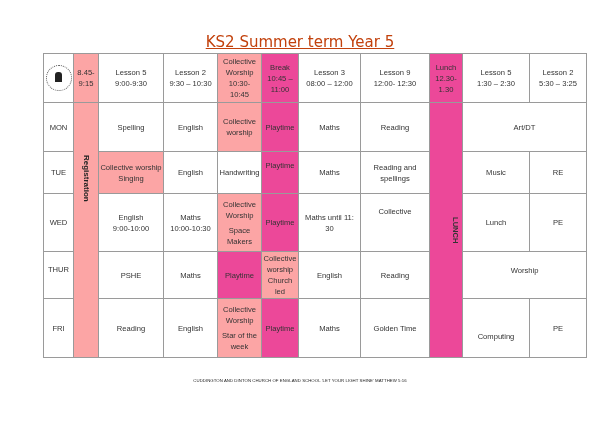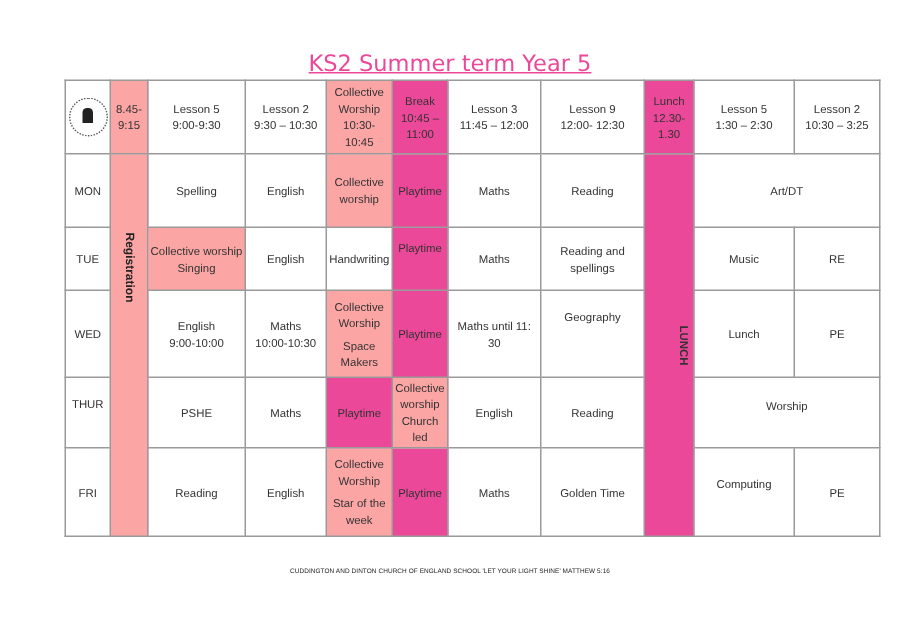--- a/index.html
+++ b/index.html
@@ -1,17 +1,17 @@
 <!DOCTYPE html>
 <html><head>
 <meta charset="utf-8">
 <style>
   html, body { margin:0; padding:0; background:#ffffff; }
   body { width:600px; height:424px; position:relative; overflow:hidden; font-family:"Liberation Sans", sans-serif; color:#333; }
-  .title { position:absolute; left:0; width:600px; top:33px; text-align:center; font-size:15px; text-decoration:underline; color:#ec4899; font-family:"DejaVu Sans", sans-serif; }
+  .title { position:absolute; left:0; width:600px; top:33px; text-align:center; font-size:15px; text-decoration:underline; color:#c2410c; font-family:"DejaVu Sans", sans-serif; }
   table.tt { position:absolute; left:43px; top:53px; border-collapse:collapse; table-layout:fixed; width:543px; }
   table.tt td { border:1px solid #9a9a9a; text-align:center; vertical-align:middle; font-size:7.6px; line-height:1.45; padding:0 1px; color:#333; }
   .lg { background:#fca5a5; }
   .dg { background:#ec4899; color:#222; }
   .vert { writing-mode:vertical-rl; font-size:8px; font-weight:bold; color:#222; }
   .lunchv { writing-mode:vertical-rl; font-size:11px; font-weight:bold; color:#111; vertical-align:top !important; padding-top:3px; }
   .logo { width:24px; height:24px; border-radius:50%; border:1px dotted #555; margin:auto; position:relative; }
   .logo:after { content:""; position:absolute; left:8px; top:6px; width:7px; height:10px; background:#222; border-radius:3px 3px 0 0; }
   .footer { position:absolute; left:0; width:600px; top:378px; text-align:center; font-size:4.3px; letter-spacing:0.05px; color:#222; }
   .gap { display:block; height:4px; }
@@ -38,25 +38,25 @@
   <tbody>
       <tr style="height:49px">
     <td>
           <div class="logo"></div>
         </td>
     <td class="lg">8.45- 9:15</td>
     <td><span>Lesson 5</span><br><span>9:00-9:30</span></td>
     <td><span>Lesson 2</span><br><span>9:30 – 10:30</span></td>
     <td class="lg"><span>Collective Worship</span><br><span>10:30- 10:45</span></td>
     <td class="dg"><span>Break</span><br><span>10:45 – 11:00</span></td>
-    <td><span>Lesson 3</span><br><span>11:45 – 12:00</span></td>
+    <td><span>Lesson 3</span><br><span>08:00 – 12:00</span></td>
     <td><span>Lesson 9</span><br><span>12:00- 12:30</span></td>
     <td class="dg"><span>Lunch</span><br><span>12.30- 1.30</span></td>
     <td><span>Lesson 5</span><br><span>1:30 – 2:30</span></td>
-    <td><span>Lesson 2</span><br><span>10:30 – 3:25</span></td>
+    <td><span>Lesson 2</span><br><span>5:30 – 3:25</span></td>
   </tr>
 
   <tr style="height:49px">
     <td>MON</td>
     <td class="lg" rowspan="5" style="vertical-align:top;padding-top:52px"><span class="vert">Registration</span></td>
     <td>Spelling</td>
     <td>English</td>
     <td class="lg">Collective worship</td>
     <td class="dg">Playtime</td>
     <td>Maths</td>
@@ -77,21 +77,21 @@
     <td>RE</td>
   </tr>
 
   <tr style="height:58px">
     <td>WED</td>
     <td><span>English</span><br><span>9:00-10:00</span></td>
     <td><span>Maths</span><br><span>10:00-10:30</span></td>
     <td class="lg"><span>Collective Worship</span><span class="gap"></span><span>Space Makers</span></td>
     <td class="dg">Playtime</td>
     <td>Maths until 11: 30</td>
-    <td style="vertical-align:top;padding-top:12px">Geography</td>
+    <td style="vertical-align:top;padding-top:12px">Collective</td>
     <td>Lunch</td>
     <td>PE</td>
   </tr>
 
   <tr style="height:47px">
     <td style="vertical-align:top;padding-top:12px">THUR</td>
     <td>PSHE</td>
     <td>Maths</td>
     <td class="dg">Playtime</td>
     <td class="lg">Collective worship Church led</td>
@@ -101,19 +101,19 @@
   </tr>
 
   <tr style="height:59px">
     <td>FRI</td>
     <td>Reading</td>
     <td>English</td>
     <td class="lg"><span>Collective Worship</span><span class="gap"></span><span>Star of the week</span></td>
     <td class="dg">Playtime</td>
     <td>Maths</td>
     <td>Golden Time</td>
-    <td style="vertical-align:top;padding-top:18px">Computing</td>
+    <td style="vertical-align:top;padding-top:32px">Computing</td>
     <td>PE</td>
   </tr>
 </tbody>
   </table>
 
 <div class="footer">CUDDINGTON AND DINTON CHURCH OF ENGLAND SCHOOL 'LET YOUR LIGHT SHINE' MATTHEW 5:16</div>
 
 </body></html>

